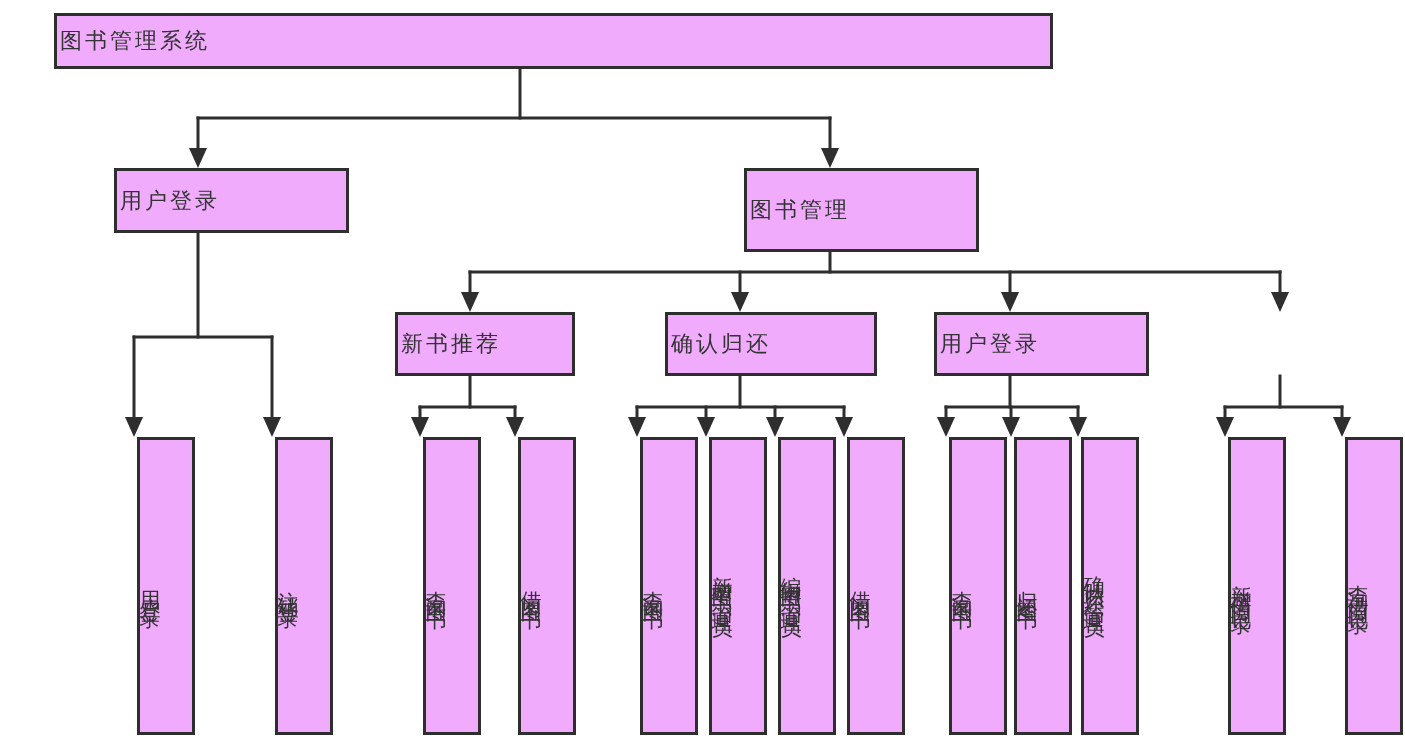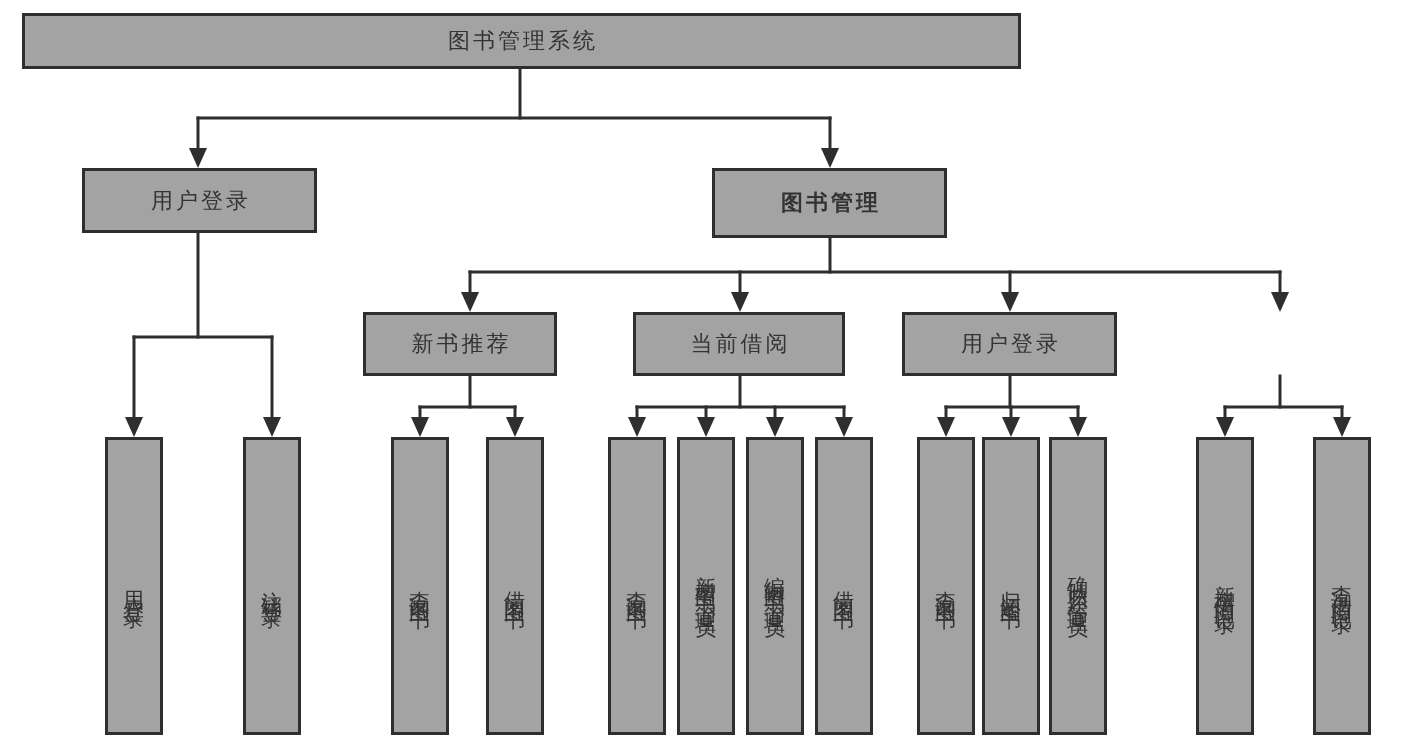--- a/index.html
+++ b/index.html
@@ -18,25 +18,26 @@
   }
   .connectors{
     position:absolute;left:0;top:0;
     color:var(--line);
   }
   .connectors line{stroke:currentColor;stroke-width:3;stroke-linecap:square;}
   .connectors polygon{fill:currentColor;stroke:none;}
   .box{
     position:absolute;
     box-sizing:border-box;
-    background:#a3a3a3;
+    background:#f0abfc;
     border:3px solid var(--line);
-    display:flex;align-items:center;justify-content:center;
+    display:flex;align-items:center;justify-content:flex-start;
     color:var(--text);
     z-index:2;
+    margin-left:32px;
   }
   .hlabel{
     font-size:22px;
     letter-spacing:3px;
     text-indent:3px;
     white-space:nowrap;
     color:var(--text);
   }
   .leaf{top:437px;width:58px;height:298px;}
   .vlabel{
@@ -137,29 +138,29 @@
     </g>
   </svg>
 
   <div class="box" style="left:22px;top:13px;width:999px;height:56px;">
     <span class="hlabel">图书管理系统</span>
   </div>
 
   <div class="box" style="left:82px;top:168px;width:235px;height:65px;">
     <span class="hlabel">用户登录</span>
   </div>
-  <div class="box" style="left:712px;top:168px;width:235px;height:70px;font-weight:bold;">
+  <div class="box" style="left:712px;top:168px;width:235px;height:84px;">
     <span class="hlabel">图书管理</span>
   </div>
 
-  <div class="box" style="left:363px;top:312px;width:194px;height:64px;">
+  <div class="box" style="left:363px;top:312px;width:180px;height:64px;">
     <span class="hlabel">新书推荐</span>
   </div>
   <div class="box" style="left:633px;top:312px;width:212px;height:64px;">
-    <span class="hlabel">当前借阅</span>
+    <span class="hlabel">确认归还</span>
   </div>
   <div class="box" style="left:902px;top:312px;width:215px;height:64px;">
     <span class="hlabel">用户登录</span>
   </div>
 
   <div class="box leaf" style="left:105px;">
     <span class="vlabel">用户登录</span>
   </div>
   <div class="box leaf" style="left:243px;">
     <span class="vlabel">注销登录</span>

